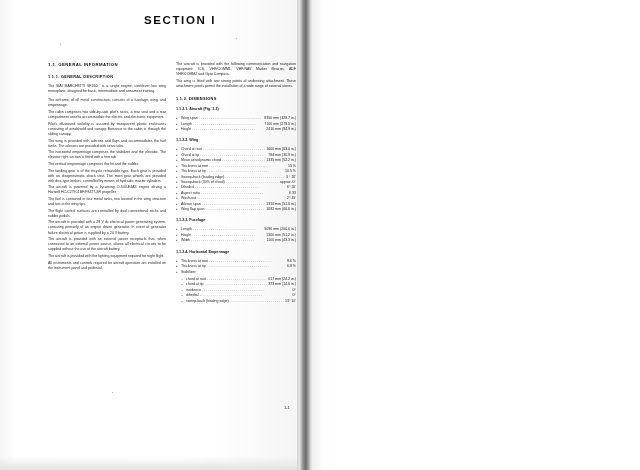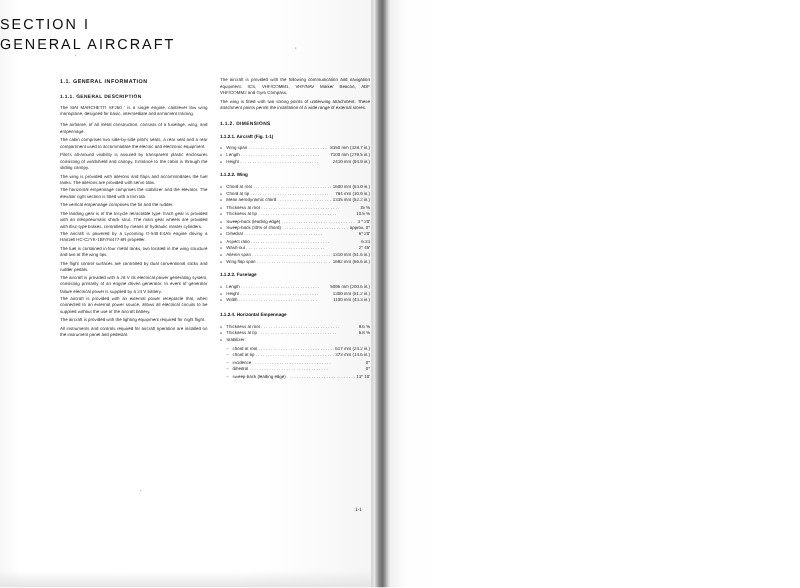--- a/index.html
+++ b/index.html
@@ -28,22 +28,22 @@
     position:absolute;top:0;left:297px;width:3px;height:470px;
     background:linear-gradient(90deg,#cfcdc9,#e8e6e2);
   }
   .bottom-smudge{
     position:absolute;left:0;bottom:0;width:302px;height:14px;
     background:linear-gradient(0deg,#e3e1dd 0%,rgba(255,255,255,0) 100%);
   }
 
   
   .doc-title{
-    position:absolute;left:0;width:360px;text-align:left;
-    font-weight:normal;letter-spacing:1.6px;color:#111;
+    position:absolute;left:0;width:360px;text-align:center;
+    font-weight:bold;letter-spacing:1.6px;color:#111;
   }
   .t-section{top:14px;font-size:11.5px;}
   .t-general{top:30px;font-size:11.5px;}
 
   .col{
     position:absolute;top:62px;font-size:3.55px;line-height:5.1px;
     text-align:justify;color:#2a2826;
   }
   .col-left{left:48px;width:118px;}
   .col-right{left:176px;width:120px;}
@@ -78,21 +78,20 @@
   .speck{position:absolute;width:1px;height:1px;background:#bdbbb8;}
 </style>
 </head>
 <body>
 
 <div class="scan">
 
   <div class="page page-left">
 
     <div class="doc-title t-section">SECTION  I</div>
-    <div class="doc-title t-general">GENERAL AIRCRAFT</div>
 
     <div class="col col-left">
       <div class="h2">1.1.    GENERAL INFORMATION</div>
       <div class="h3">1.1.1.  GENERAL DESCRIPTION</div>
       <p class="para para-gap">The SIAI MARCHETTI SF260  ' is a single engine, cantilever low wing monoplane, designed for basic, intermediate and armament training.</p>
       <p class="para">The airframe, of all metal construction, consists of a fuselage, wing, and empennage.</p>
       <p class="para">The cabin comprises two side-by-side pilot's seats, a rear seat and a rear compartment used to accommodate the electric and electronic equipment.</p>
       <p class="para">Pilot's all-around visibility is assured by transparent plastic enclosures consisting of windshield and canopy. Entrance to the cabin is through the sliding canopy.</p>
       <p class="para">The wing is provided with ailerons and flaps and accommodates the fuel tanks. The ailerons are provided with servo tabs.</p>
       <p class="para">The horizontal empennage comprises the stabilizer and the elevator. The elevator right section is fitted with a trim tab.</p>

